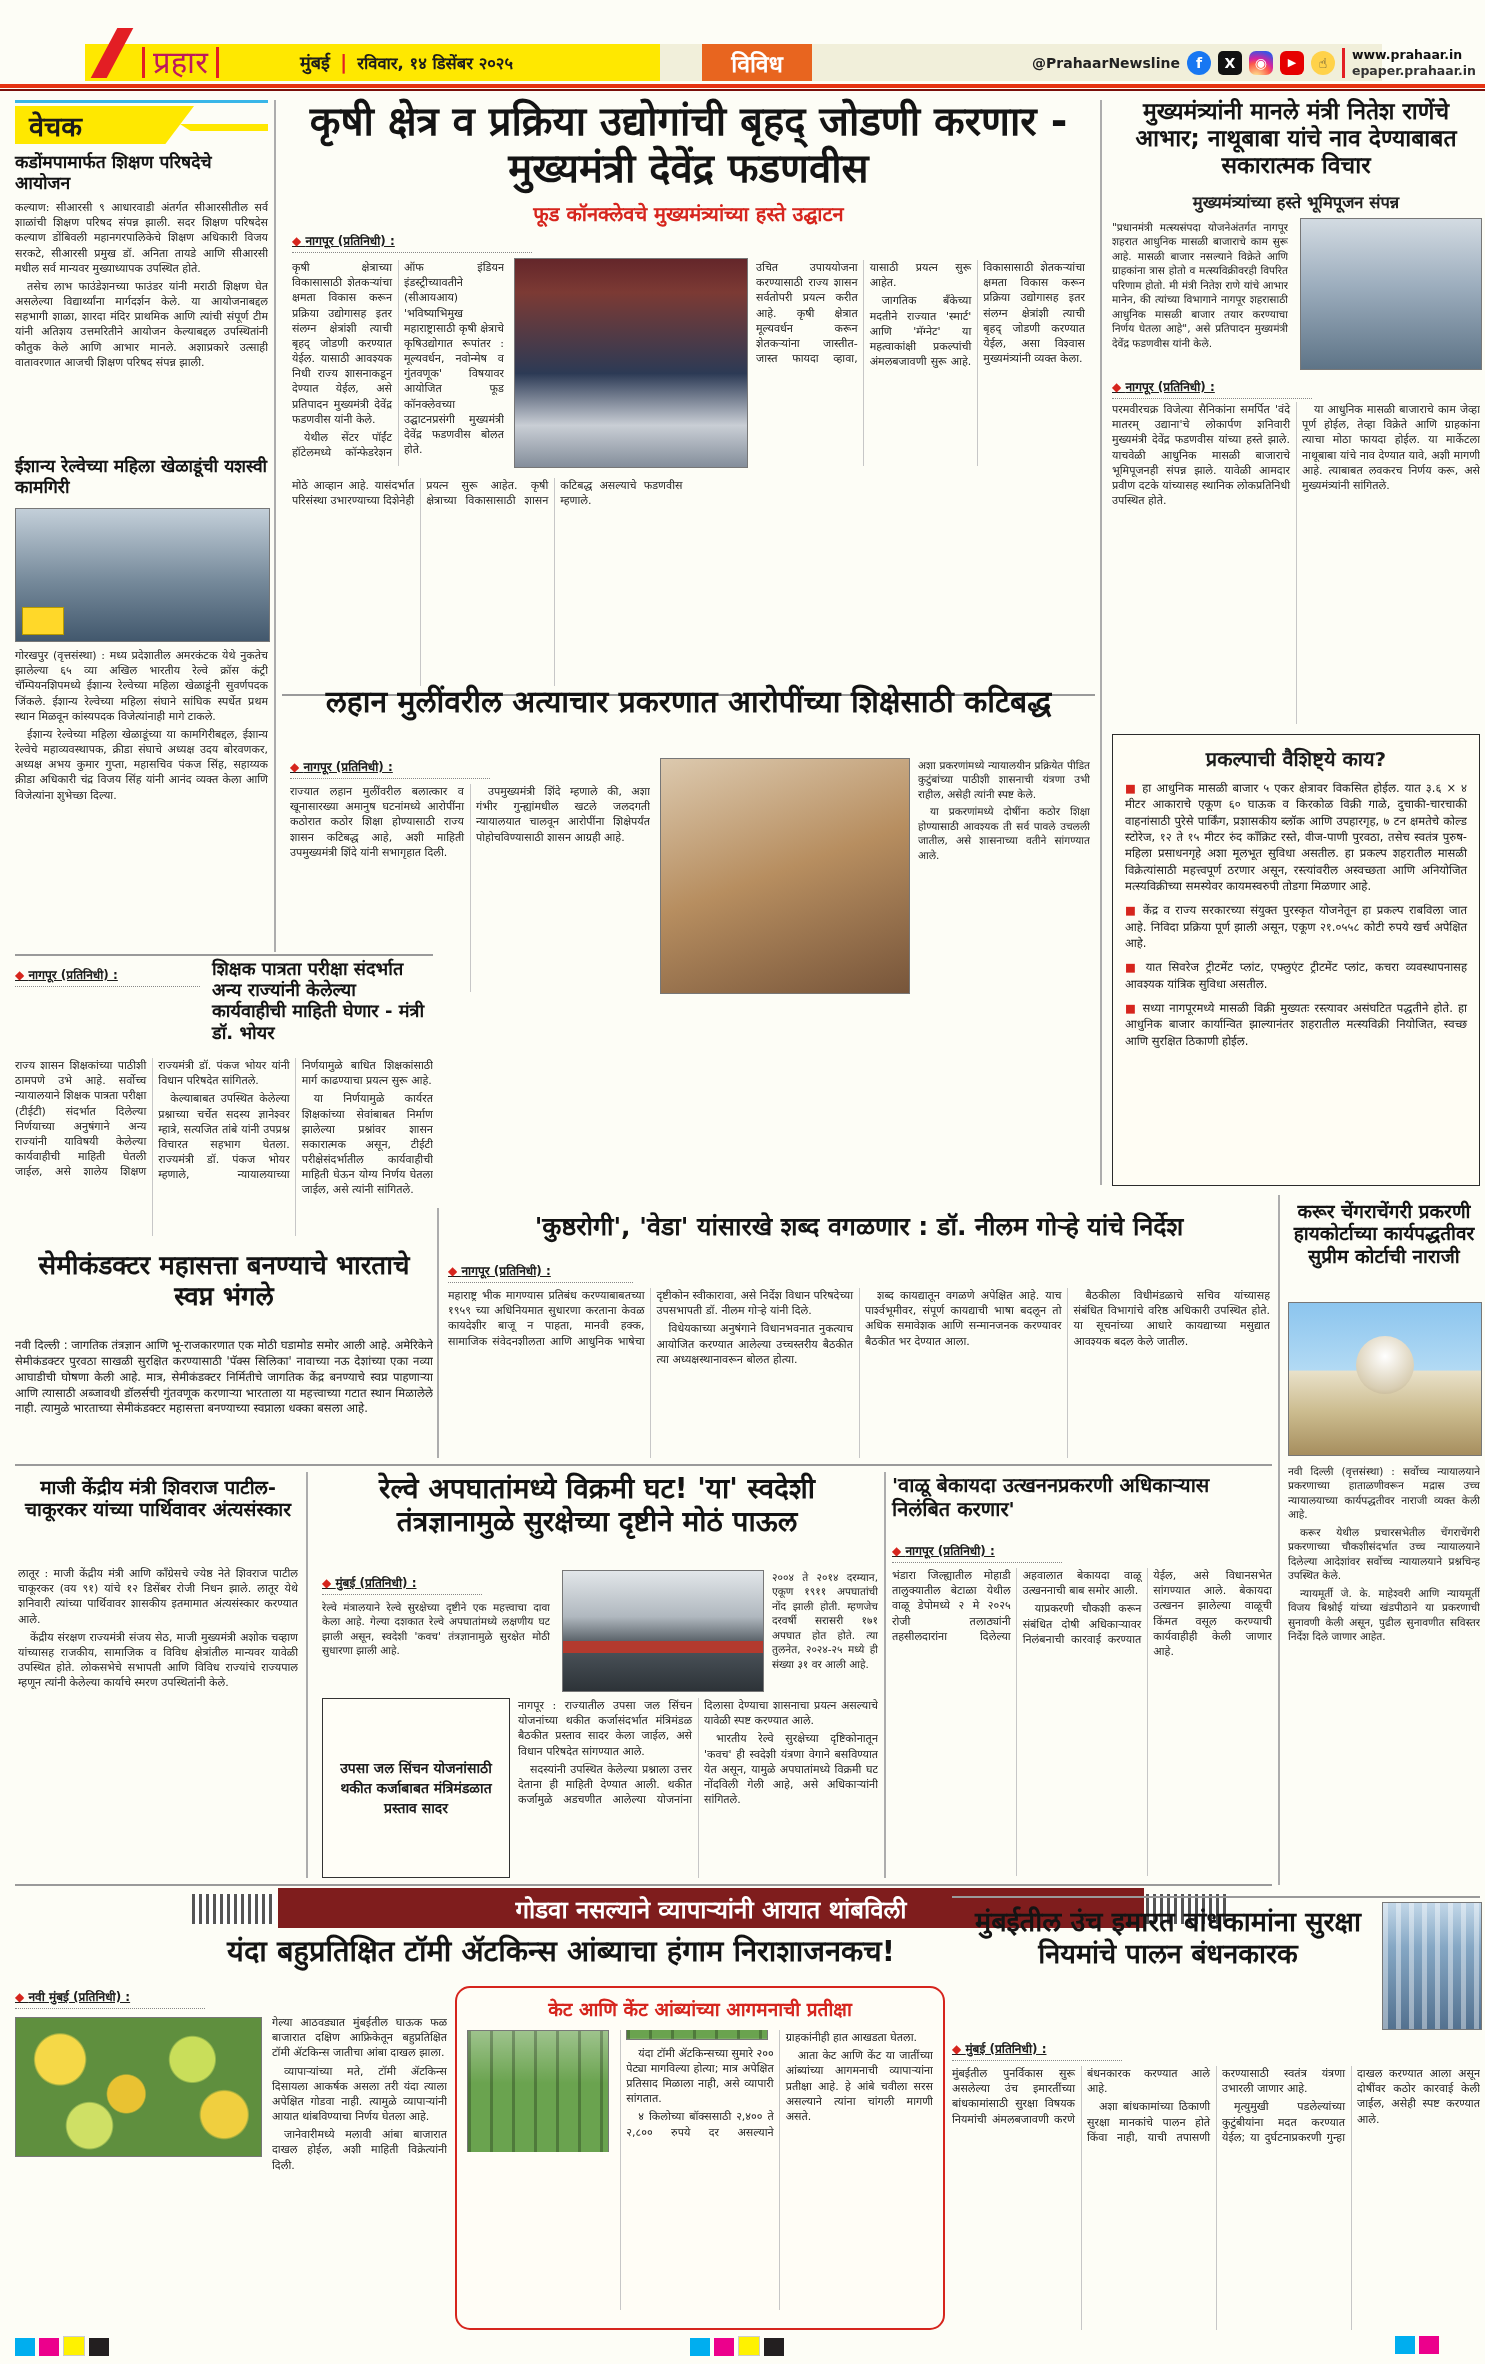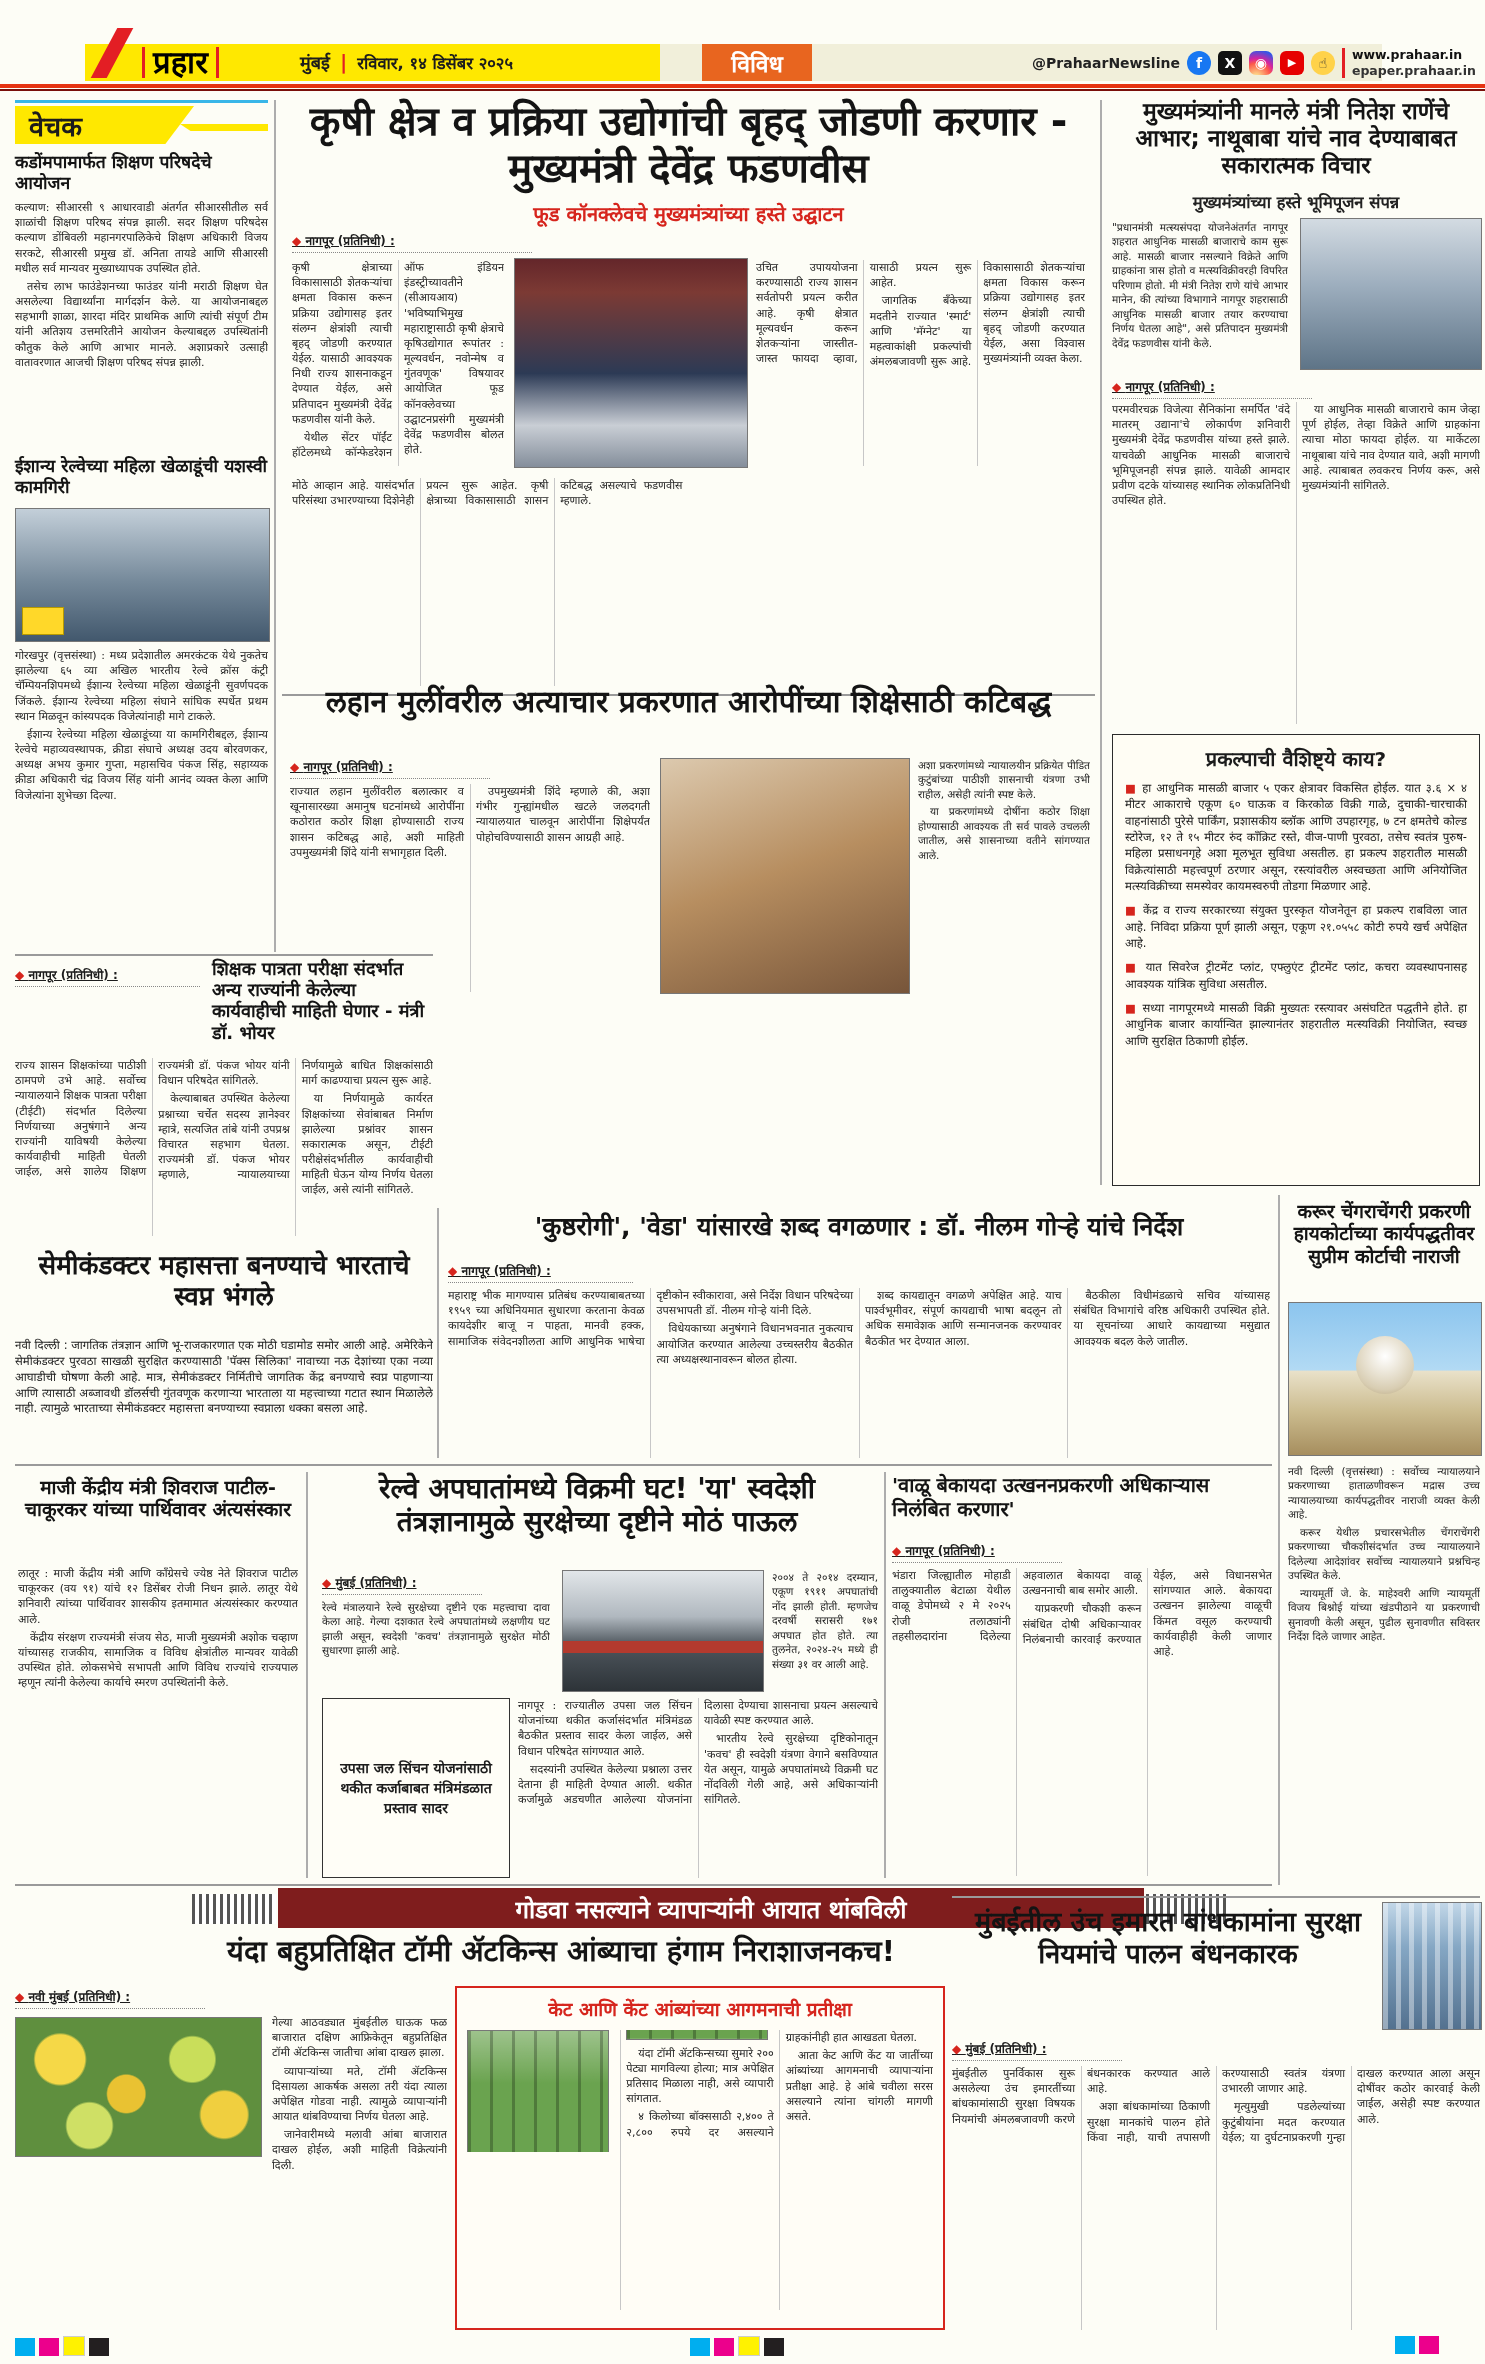--- a/index.html
+++ b/index.html
@@ -59,21 +59,21 @@
 </head>
 <body>
 
 <div class="page">
 
   <div class="abs" style="left:0;top:0;width:1485px;height:92px;">
     <div class="abs" style="left:85px;top:44px;width:575px;height:37px;background:#ffe800;"></div>
     <div class="abs" style="left:660px;top:44px;width:722px;height:37px;background:#f1efda;"></div>
     <div class="abs" style="left:104px;top:28px;width:16px;height:50px;background:#e31e24;transform:skewX(-28deg);"></div>
     <div class="abs" style="left:142px;top:46px;height:33px;display:flex;align-items:center;">
-      <span style="font-size:31px;font-weight:700;color:#000000;border-left:3px solid #e31e24;border-right:3px solid #e31e24;padding:0 8px;line-height:1;">प्रहार</span>
+      <span style="font-size:31px;font-weight:400;color:#be185d;border-left:3px solid #e31e24;border-right:3px solid #e31e24;padding:0 8px;line-height:1;">प्रहार</span>
     </div>
     <div class="abs" style="left:300px;top:50px;display:flex;gap:10px;align-items:center;">
       <span style="font-size:18px;font-weight:700;">मुंबई</span>
       <span style="color:#e31e24;font-weight:700;font-size:20px;">|</span>
       <span style="font-size:16.5px;font-weight:700;">रविवार, १४ डिसेंबर २०२५</span>
     </div>
     <div class="abs" style="left:702px;top:44px;width:110px;height:37px;background:#e8651f;display:flex;align-items:center;justify-content:center;">
       <span style="color:#fff;font-size:23px;font-weight:700;">विविध</span>
     </div>
     <div class="abs" style="left:950px;top:44px;width:530px;height:37px;display:flex;align-items:center;justify-content:flex-end;gap:7px;padding-right:4px;box-sizing:border-box;">
@@ -301,21 +301,21 @@
       <p>गेल्या आठवड्यात मुंबईतील घाऊक फळ बाजारात दक्षिण आफ्रिकेतून बहुप्रतिक्षित टॉमी ॲटकिन्स जातीचा आंबा दाखल झाला.</p>
       <p>व्यापाऱ्यांच्या मते, टॉमी ॲटकिन्स दिसायला आकर्षक असला तरी यंदा त्याला अपेक्षित गोडवा नाही. त्यामुळे व्यापाऱ्यांनी आयात थांबविण्याचा निर्णय घेतला आहे.</p>
       <p>जानेवारीमध्ये मलावी आंबा बाजारात दाखल होईल, अशी माहिती विक्रेत्यांनी दिली.</p>
     </div>
   </div>
 
   <div class="abs hl center" style="left:180px;top:1934px;width:762px;font-size:29px;">
     <span>यंदा बहुप्रतिक्षित टॉमी ॲटकिन्स आंब्याचा हंगाम निराशाजनकच!</span>
   </div>
 
-  <div class="abs redbox" style="left:455px;top:1986px;width:490px;height:344px;overflow:hidden;">
+  <div class="abs redbox" style="left:455px;top:1986px;width:490px;height:344px;overflow:hidden;border-radius:15px;">
     <div class="center" style="color:#d6251d;font-weight:700;font-size:19px;margin-bottom:8px;">
       <span>केट आणि केंट आंब्यांच्या आगमनाची प्रतीक्षा</span>
     </div>
     <div class="body cols3" style="height:280px;">
       <div class="photo ph-crate" style="width:140px;height:130px;margin-bottom:6px;"></div>
       <p>यंदा टॉमी ॲटकिन्सच्या सुमारे २०० पेट्या मागविल्या होत्या; मात्र अपेक्षित प्रतिसाद मिळाला नाही, असे व्यापारी सांगतात.</p>
       <p>४ किलोच्या बॉक्ससाठी २,४०० ते २,८०० रुपये दर असल्याने ग्राहकांनीही हात आखडता घेतला.</p>
       <p>आता केट आणि केंट या जातींच्या आंब्यांच्या आगमनाची व्यापाऱ्यांना प्रतीक्षा आहे. हे आंबे चवीला सरस असल्याने त्यांना चांगली मागणी असते.</p>
     </div>
   </div>

